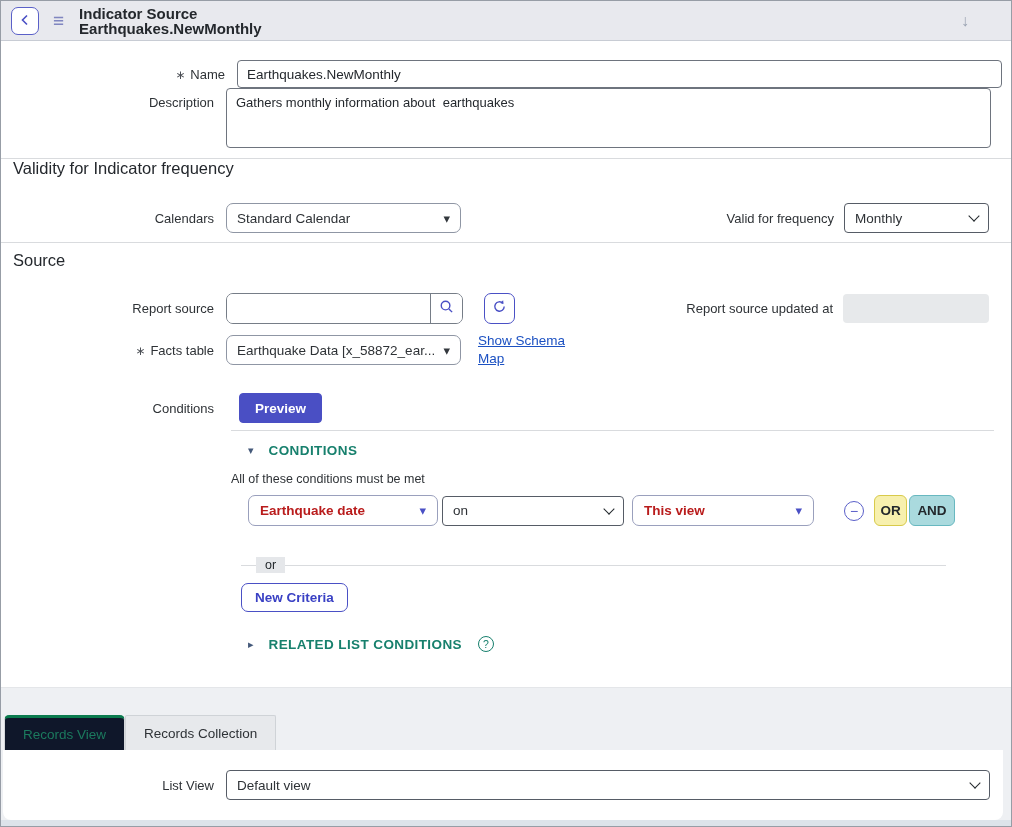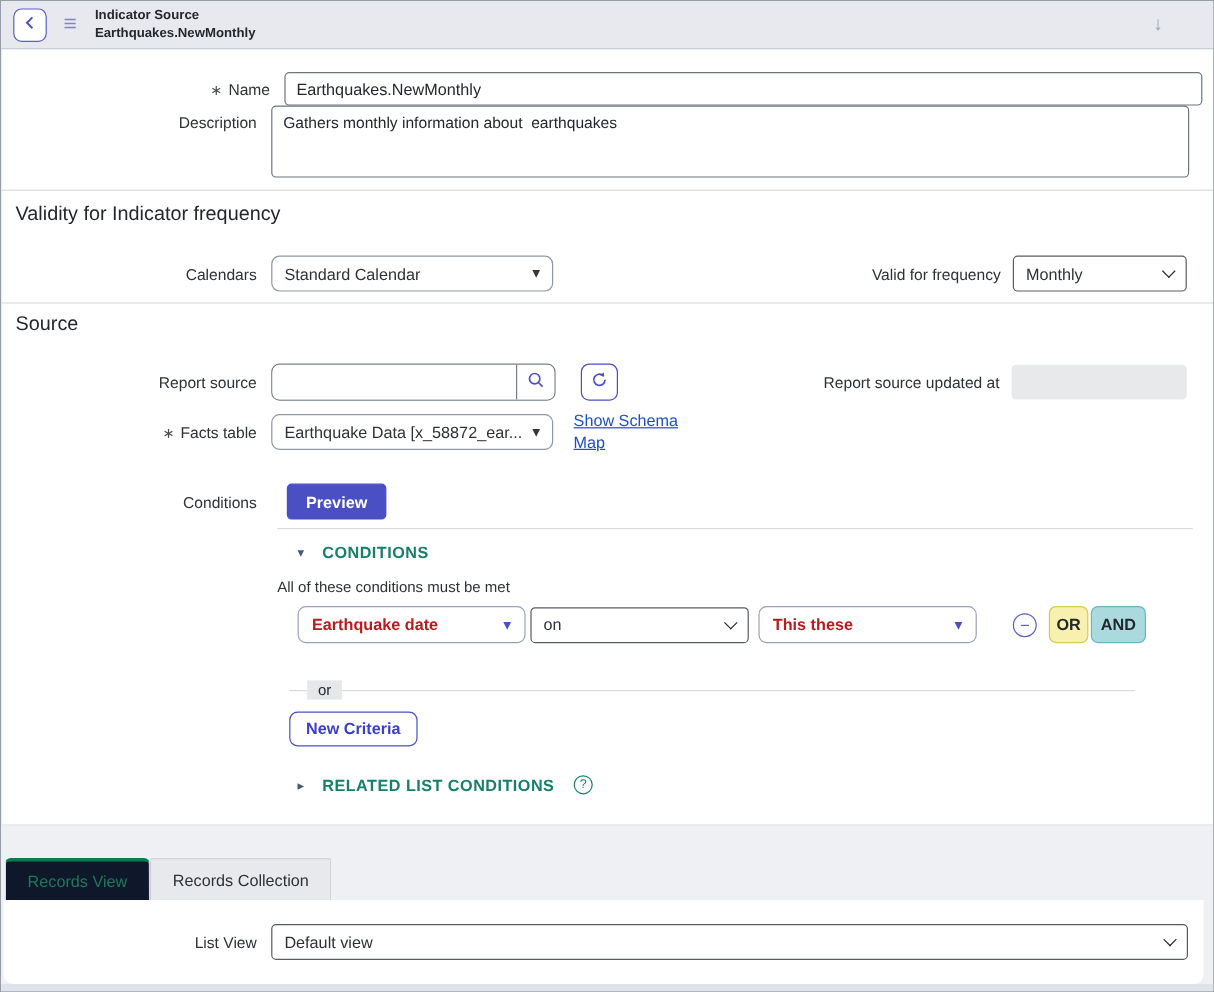--- a/index.html
+++ b/index.html
@@ -3,21 +3,21 @@
 <meta charset="utf-8">
 <style>
   * { box-sizing: border-box; margin: 0; padding: 0; }
   body { margin: 0; background:#fff; font-family:"Liberation Sans","DejaVu Sans",sans-serif; color:#2e3236; }
   .screen { position:relative; width:1012px; height:827px; border:1px solid #979da6; background:#fff; overflow:hidden; }
 
   
   .hdr { height:40px; background:#e8e9ee; border-bottom:1px solid #c8ccd4; display:flex; align-items:center; padding:0 0 0 10px; }
   .back-btn { width:28px; height:28px; flex:none; background:#fff; border:1px solid #5a60c8; border-radius:7px; display:flex; align-items:center; justify-content:center; cursor:pointer; }
   .menu-icon { color:#8086c0; font-size:19px; font-weight:bold; margin:0 15px 0 14px; cursor:pointer; line-height:1; }
-  .hdr-title { font-size:11px; font-weight:bold; line-height:15px; color:#24282d; }
+  .hdr-title { font-size:15px; font-weight:bold; line-height:15px; color:#24282d; }
   .scroll-down { margin-left:auto; margin-right:42px; color:#9aa3b2; font-size:16px; line-height:1; }
 
   
   .row { display:flex; align-items:center; position:relative; }
   .lbl { width:213px; flex:none; text-align:right; font-size:13px; color:#2e3236; margin-right:12px; }
   .req { color:#4a4e54; font-size:12px; margin-right:5px; }
   .txt-input { width:765px; height:28px; border:1px solid #6e747e; border-radius:4px; padding:0 9px; font-size:13.5px; font-family:inherit; color:#24282d; }
   .txt-area { width:765px; height:60px; border:1px solid #6e747e; border-radius:4px; padding:6px 9px; font-size:13px; font-family:inherit; color:#24282d; resize:none; }
   .divider { border:0; border-top:1px solid #d9dbde; }
   h2.section { font-size:16.5px; font-weight:400; color:#24282d; margin-left:12px; }
@@ -68,21 +68,21 @@
   .card { flex:none; height:70px; background:#fff; margin:0 8px 0 2px; border-radius:0 0 8px 8px; display:flex; align-items:center; }
   .card .lbl { width:211px; }
   .card .sel { flex:1; margin-right:13px; }
   .bottom-strip { flex:1; background:#dde3ea; }
 
   
   .mt-name { margin-top:19px;padding-left:11px; }
   .mt-desc { align-items:flex-start; }
   .mt-desc .lbl { padding-top:7px; }
   .mt-div1 { margin-top:10px; }
-  .mt-h1 { margin-top:10px; }
+  .mt-h1 { }
   .mt-cal { margin-top:25px; }
   .mt-div2 { margin-top:9px; }
   .mt-h2 { margin-top:8px; }
   .mt-report { margin-top:23px; }
   .mt-facts { margin-top:8px; }
   .mt-condlbl { margin-top:25px; }
   .mt-preview { margin-left:13px; }
   .mt-condarea { margin-top:7px; }
   .pt-condhdr { padding-top:12px; }
   .mt-intro { margin-top:14px; }
@@ -203,21 +203,21 @@
     <div class="cond-row mt-condrow">
       <div class="dd-ind">
         <span class="vtxt">Earthquake date</span>
         <span class="caret">▾</span>
       </div>
       <div class="sel op-sel">
         <span>on</span>
         <span class="chev"></span>
       </div>
       <div class="dd-ind dd-val">
-        <span class="vtxt">This these</span>
+        <span class="vtxt">This view</span>
         <span class="caret">▾</span>
       </div>
       <div class="minus-btn">
         <span>−</span>
       </div>
       <button class="or-btn">OR</button>
       <button class="and-btn">AND</button>
     </div>
 
     <div class="or-divider mt-ordiv">

